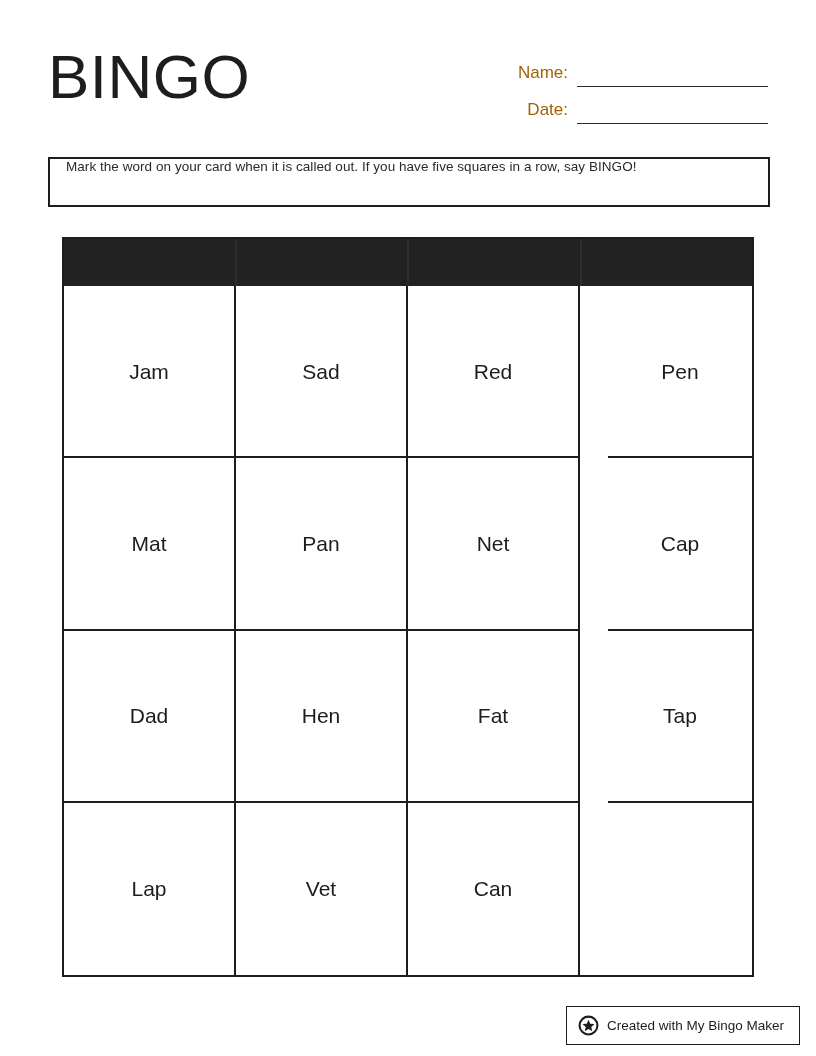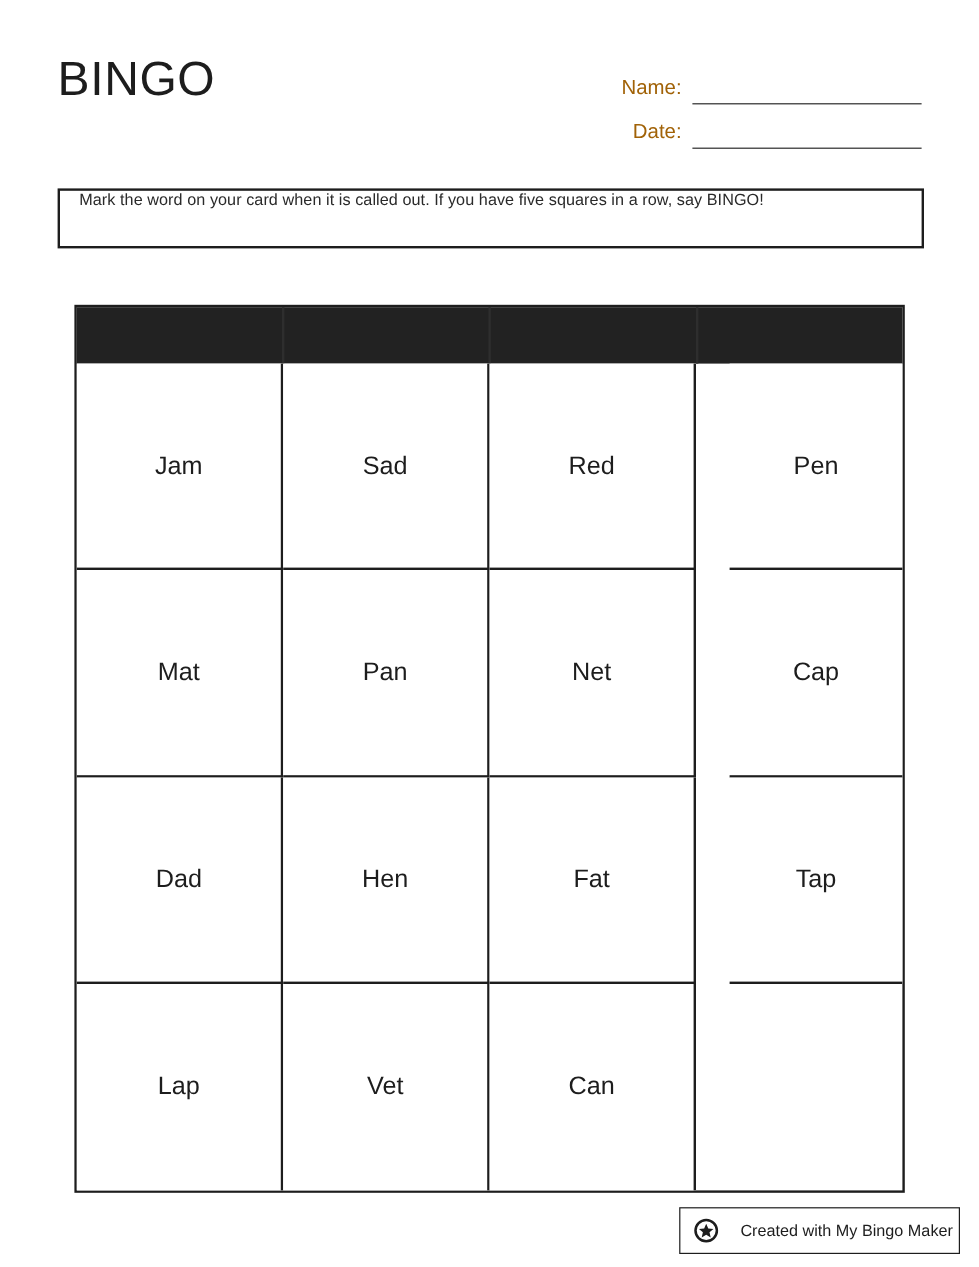--- a/index.html
+++ b/index.html
@@ -29,21 +29,21 @@
     position: absolute;
     left: 0;
     top: 0;
     width: 816px;
     height: 150px;
   }
   .title {
     position: absolute;
     left: 48px;
     top: 46px;
-    font-size: 40px;
+    font-size: 62px;
     font-weight: 300;
     letter-spacing: 0.5px;
     line-height: 1;
     color: #1d1d1d;
     white-space: nowrap;
   }
 
   .field-block {
     position: absolute;
     right: 48px;
@@ -88,21 +88,21 @@
     font-weight: 400;
     color: #2a2a2a;
     padding-left: 16px;
     letter-spacing: 0.05px;
   }
 
   
   .grid-wrap {
     position: absolute;
     left: 62px;
-    top: 254px;
+    top: 237px;
     width: 692px;
     height: 740px;
     box-sizing: border-box;
     border: 2px solid #1d1d1d;
     background: #ffffff;
   }
   .grid-header {
     display: flex;
     height: 47px;
     background: #222222;
@@ -165,21 +165,21 @@
   .badge-icon {
     width: 21px;
     height: 21px;
     flex: 0 0 21px;
     display: block;
   }
   .badge-text {
     font-size: 13.5px;
     font-weight: 400;
     color: #1d1d1d;
-    padding-left: 18px;
+    padding-left: 8px;
     white-space: nowrap;
   }
 </style>
 </head>
 <body>
 
 <div class="page">
 
   <div class="header">
     <div class="title">BINGO</div>

